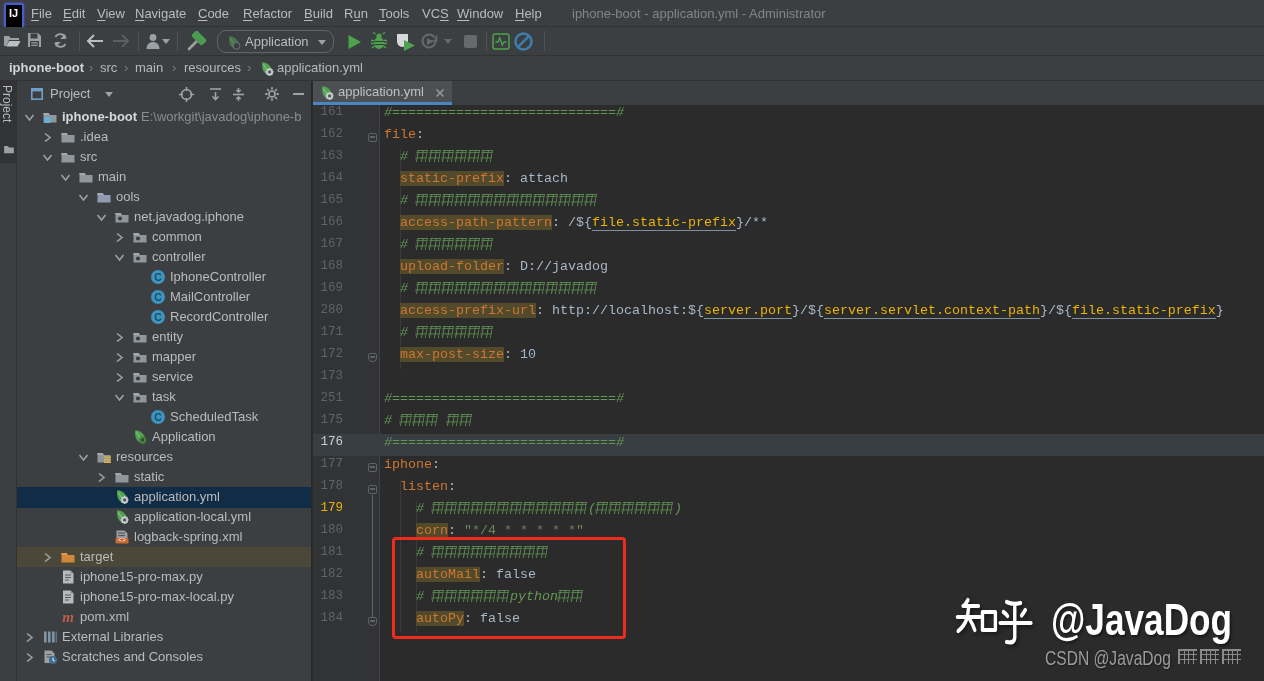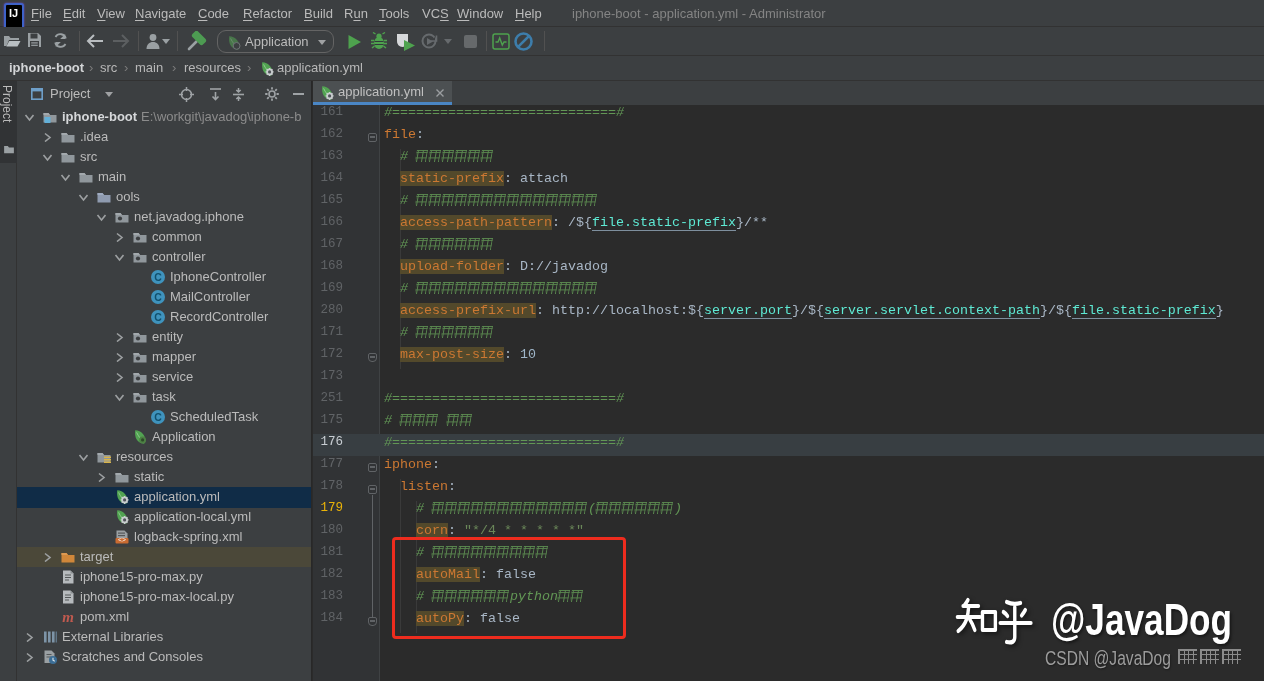--- a/index.html
+++ b/index.html
@@ -38,21 +38,21 @@
 #tabline{position:absolute;left:0;top:21px;width:139px;height:3px;background:#4a86c5}
 #editor{left:313px;top:105px;width:951px;height:576px;background:#2b2b2b}
 .ln{position:absolute;left:0;width:30px;height:22px;line-height:22px;text-align:right;color:#606366;font:12.5px "Liberation Mono",monospace}
 #caretrow{position:absolute;left:0;top:329px;width:951px;height:22px;background:#383e42}
 .cl{position:absolute;left:71px;height:22px;line-height:22px;font:13.33px "Liberation Mono",monospace;white-space:pre;color:#a9b7c6}
 .com{color:#629755;font-style:italic}
 .key{color:#cc7832}
 .hl{background:#53492b}
 .str{color:#6a8759}
 .num{color:#9fb6c9}
-.ref{color:#5eead4;border-bottom:1px solid #7e8f9e}
+.ref{color:#eab308;border-bottom:1px solid #7e8f9e}
 .cj{display:inline-block;width:11px;height:12px;margin:0 2px -2px 0;background-image:repeating-linear-gradient(90deg,currentColor 0 1px,transparent 1px 4.6px),repeating-linear-gradient(0deg,currentColor 0 1px,transparent 1px 5px);background-position:1px 1px;transform:skewX(-10deg);opacity:.85}
 .fold{position:absolute;left:55px;width:9px;height:9px;border:1px solid #606366;border-radius:2px}
 #redbox{position:absolute;left:79px;top:432px;width:234px;height:102px;border:3px solid #ee2c1e;border-radius:4px}
 
 #wm1{position:absolute;left:953px;top:598px;width:290px;height:50px;color:#fff}
 #wm2{position:absolute;left:1045px;top:647px;width:210px;height:22px;color:#9c9c9c}
 .cj2{position:absolute;top:2px;width:19px;height:15px;background-image:repeating-linear-gradient(90deg,currentColor 0 1px,transparent 1px 4.6px),repeating-linear-gradient(0deg,currentColor 0 1px,transparent 1px 4.8px);background-position:1px 1px;opacity:.85}
 </style></head>
 <body>
 <div id="app">

